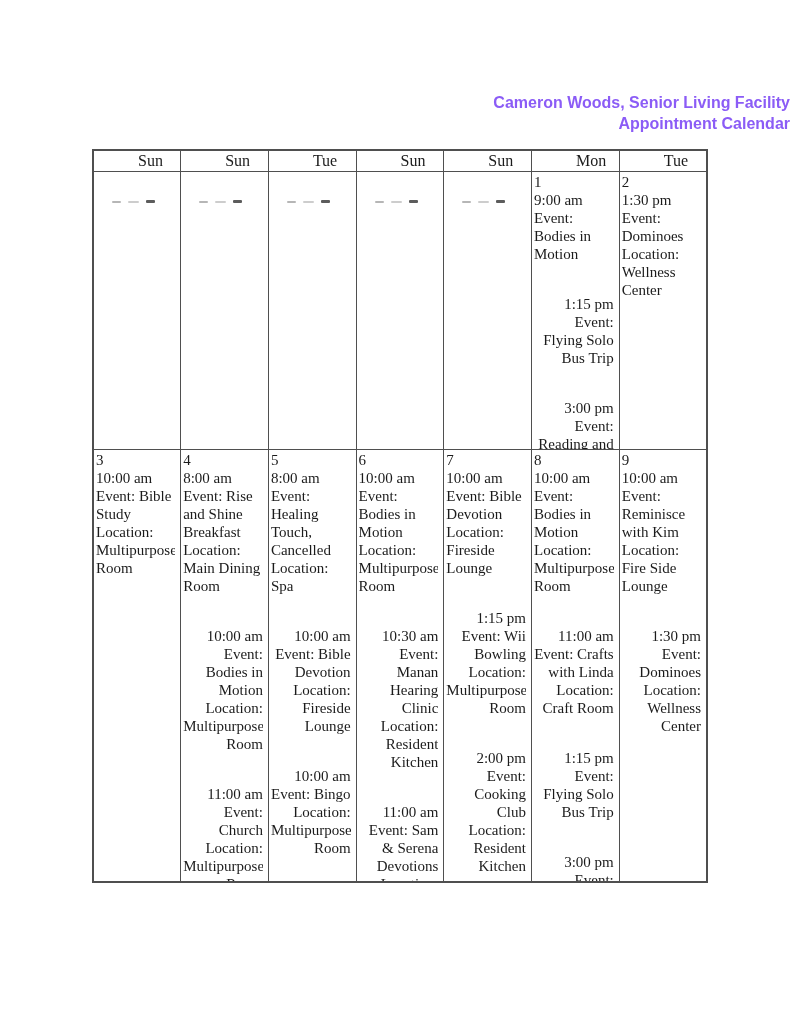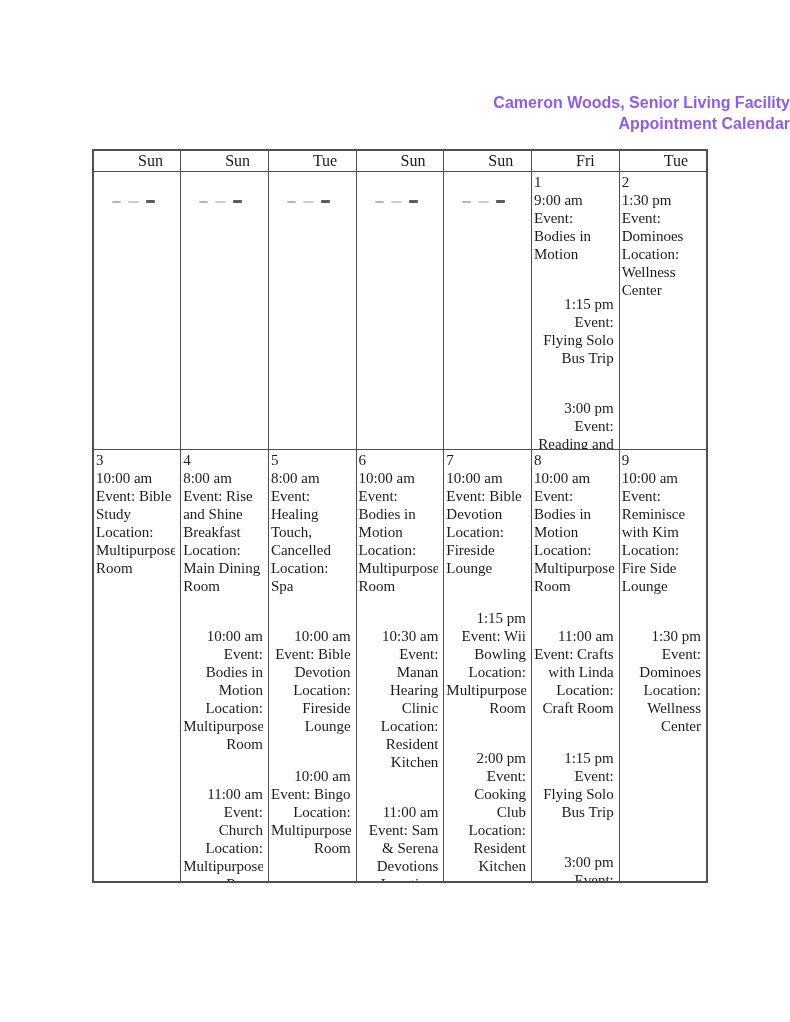--- a/index.html
+++ b/index.html
@@ -66,21 +66,21 @@
   </h1>
 
   <table class="calendar">
     <thead>
       <tr id="day-header-row">
           <th class="day-head">Sun</th>
           <th class="day-head">Sun</th>
           <th class="day-head">Tue</th>
           <th class="day-head">Sun</th>
           <th class="day-head">Sun</th>
-          <th class="day-head">Fri</th>
+          <th class="day-head">Mon</th>
           <th class="day-head">Tue</th>
         </tr>
     </thead>
     <tbody id="calendar-body">
         <tr>
           <td class="day-cell">
             <div class="cell-inner" style="height: 276px;">
               <div class="artifact">
                 <span class="m1" style="background: rgb(182, 182, 182);"></span>
                 <span class="m2" style="background: rgb(196, 196, 196);"></span>

